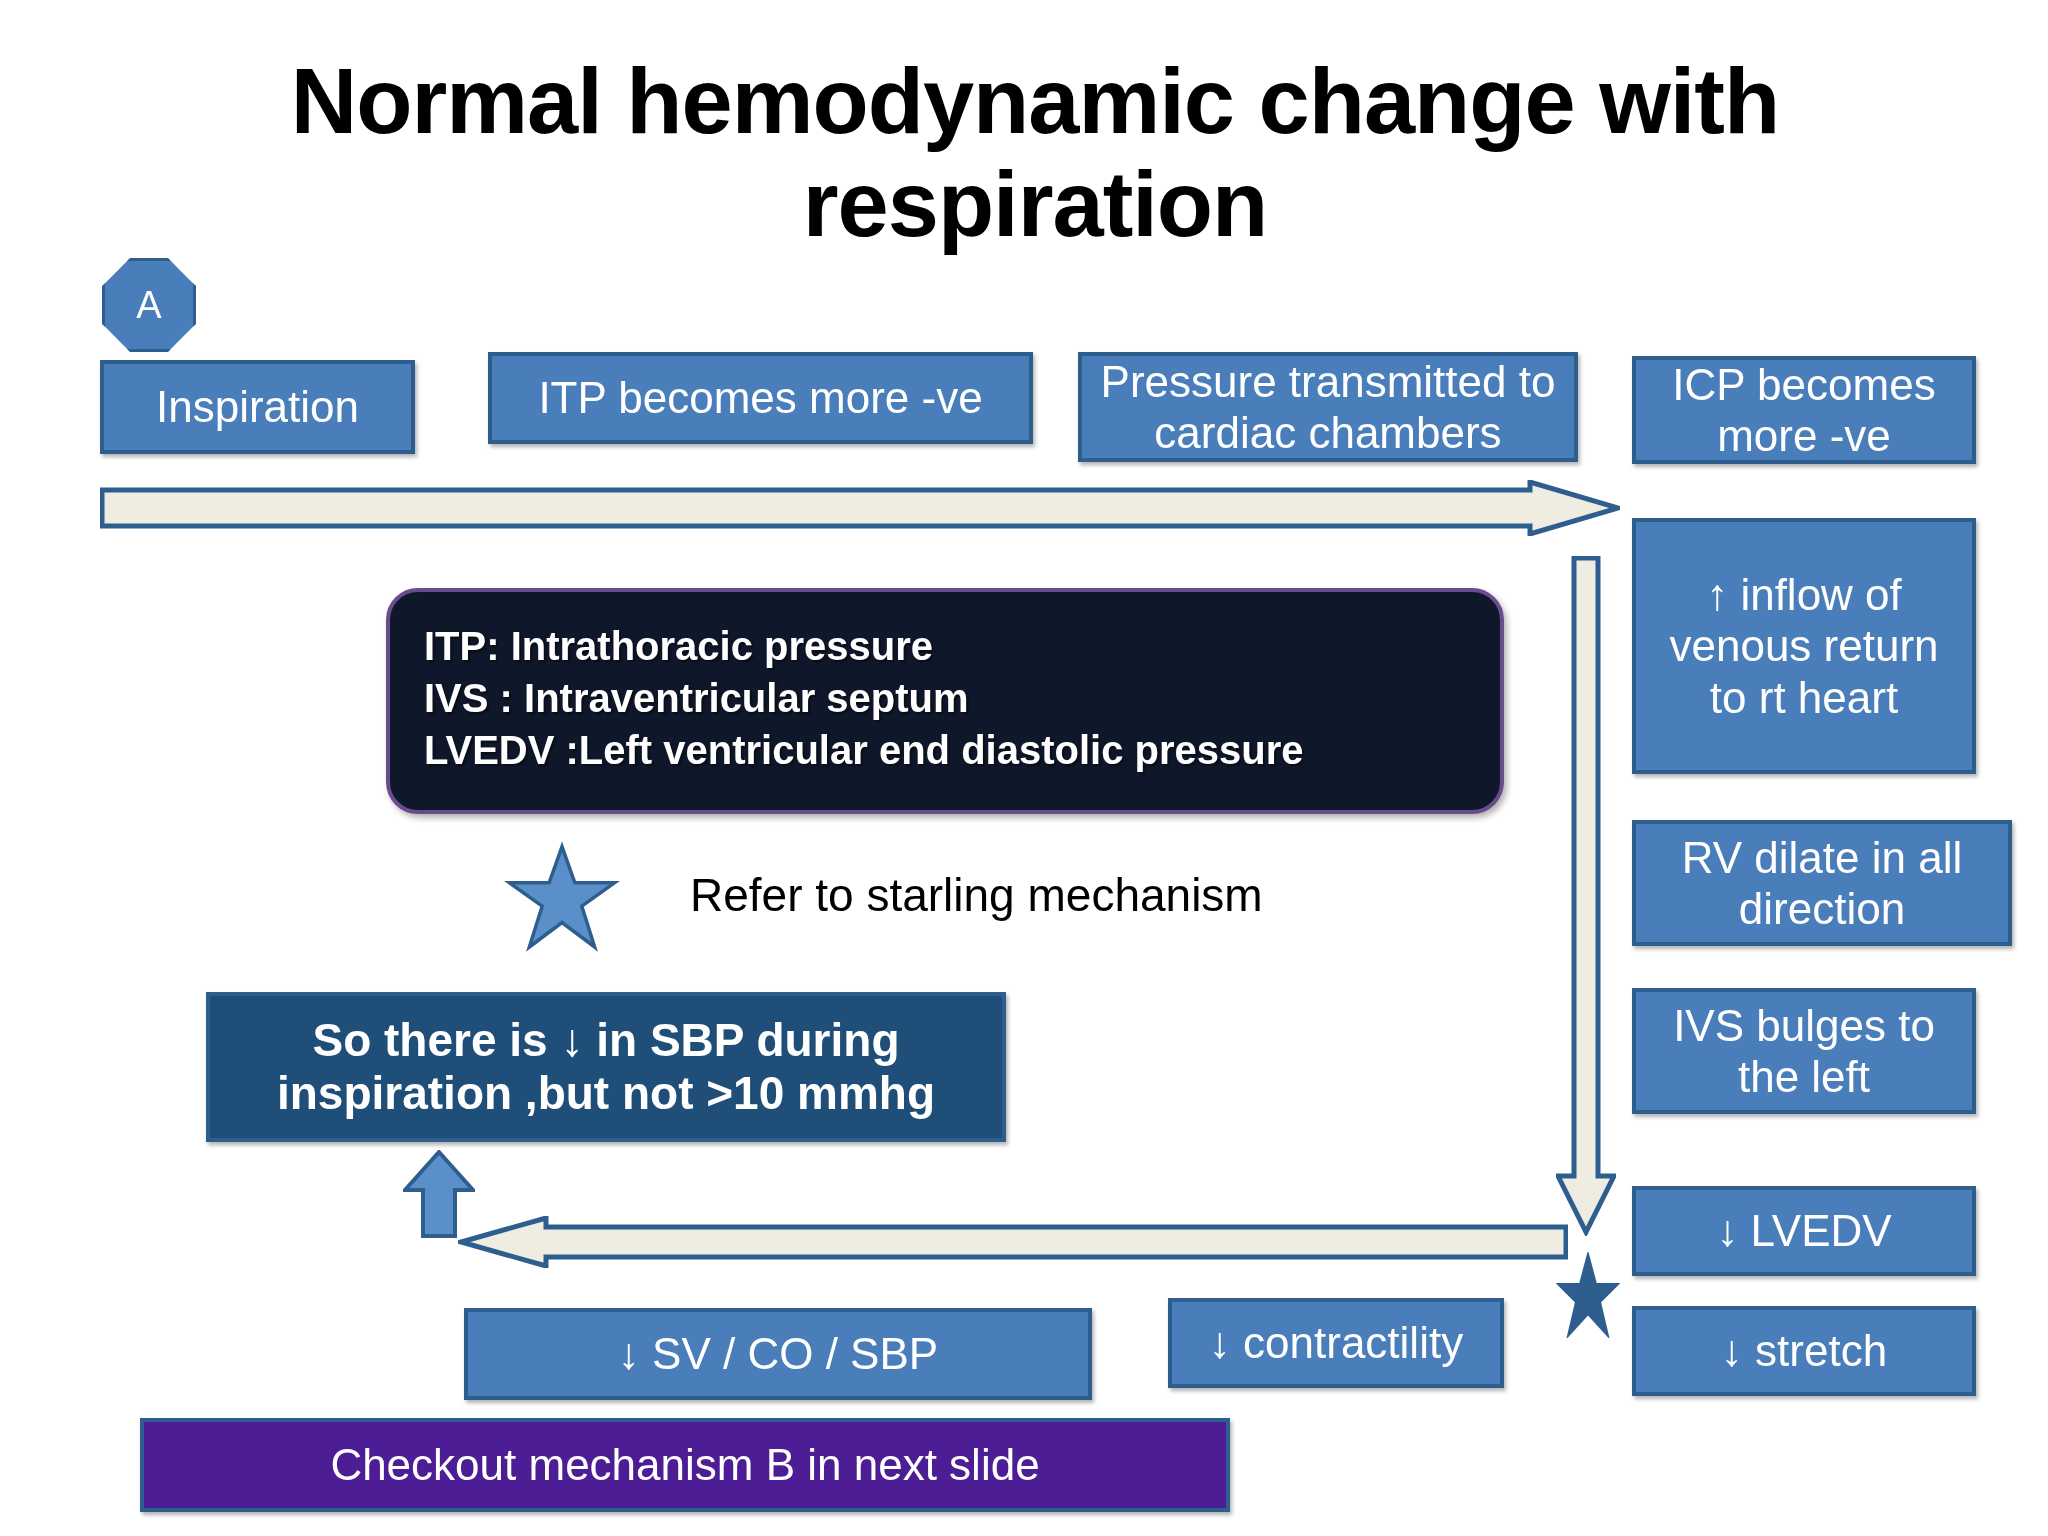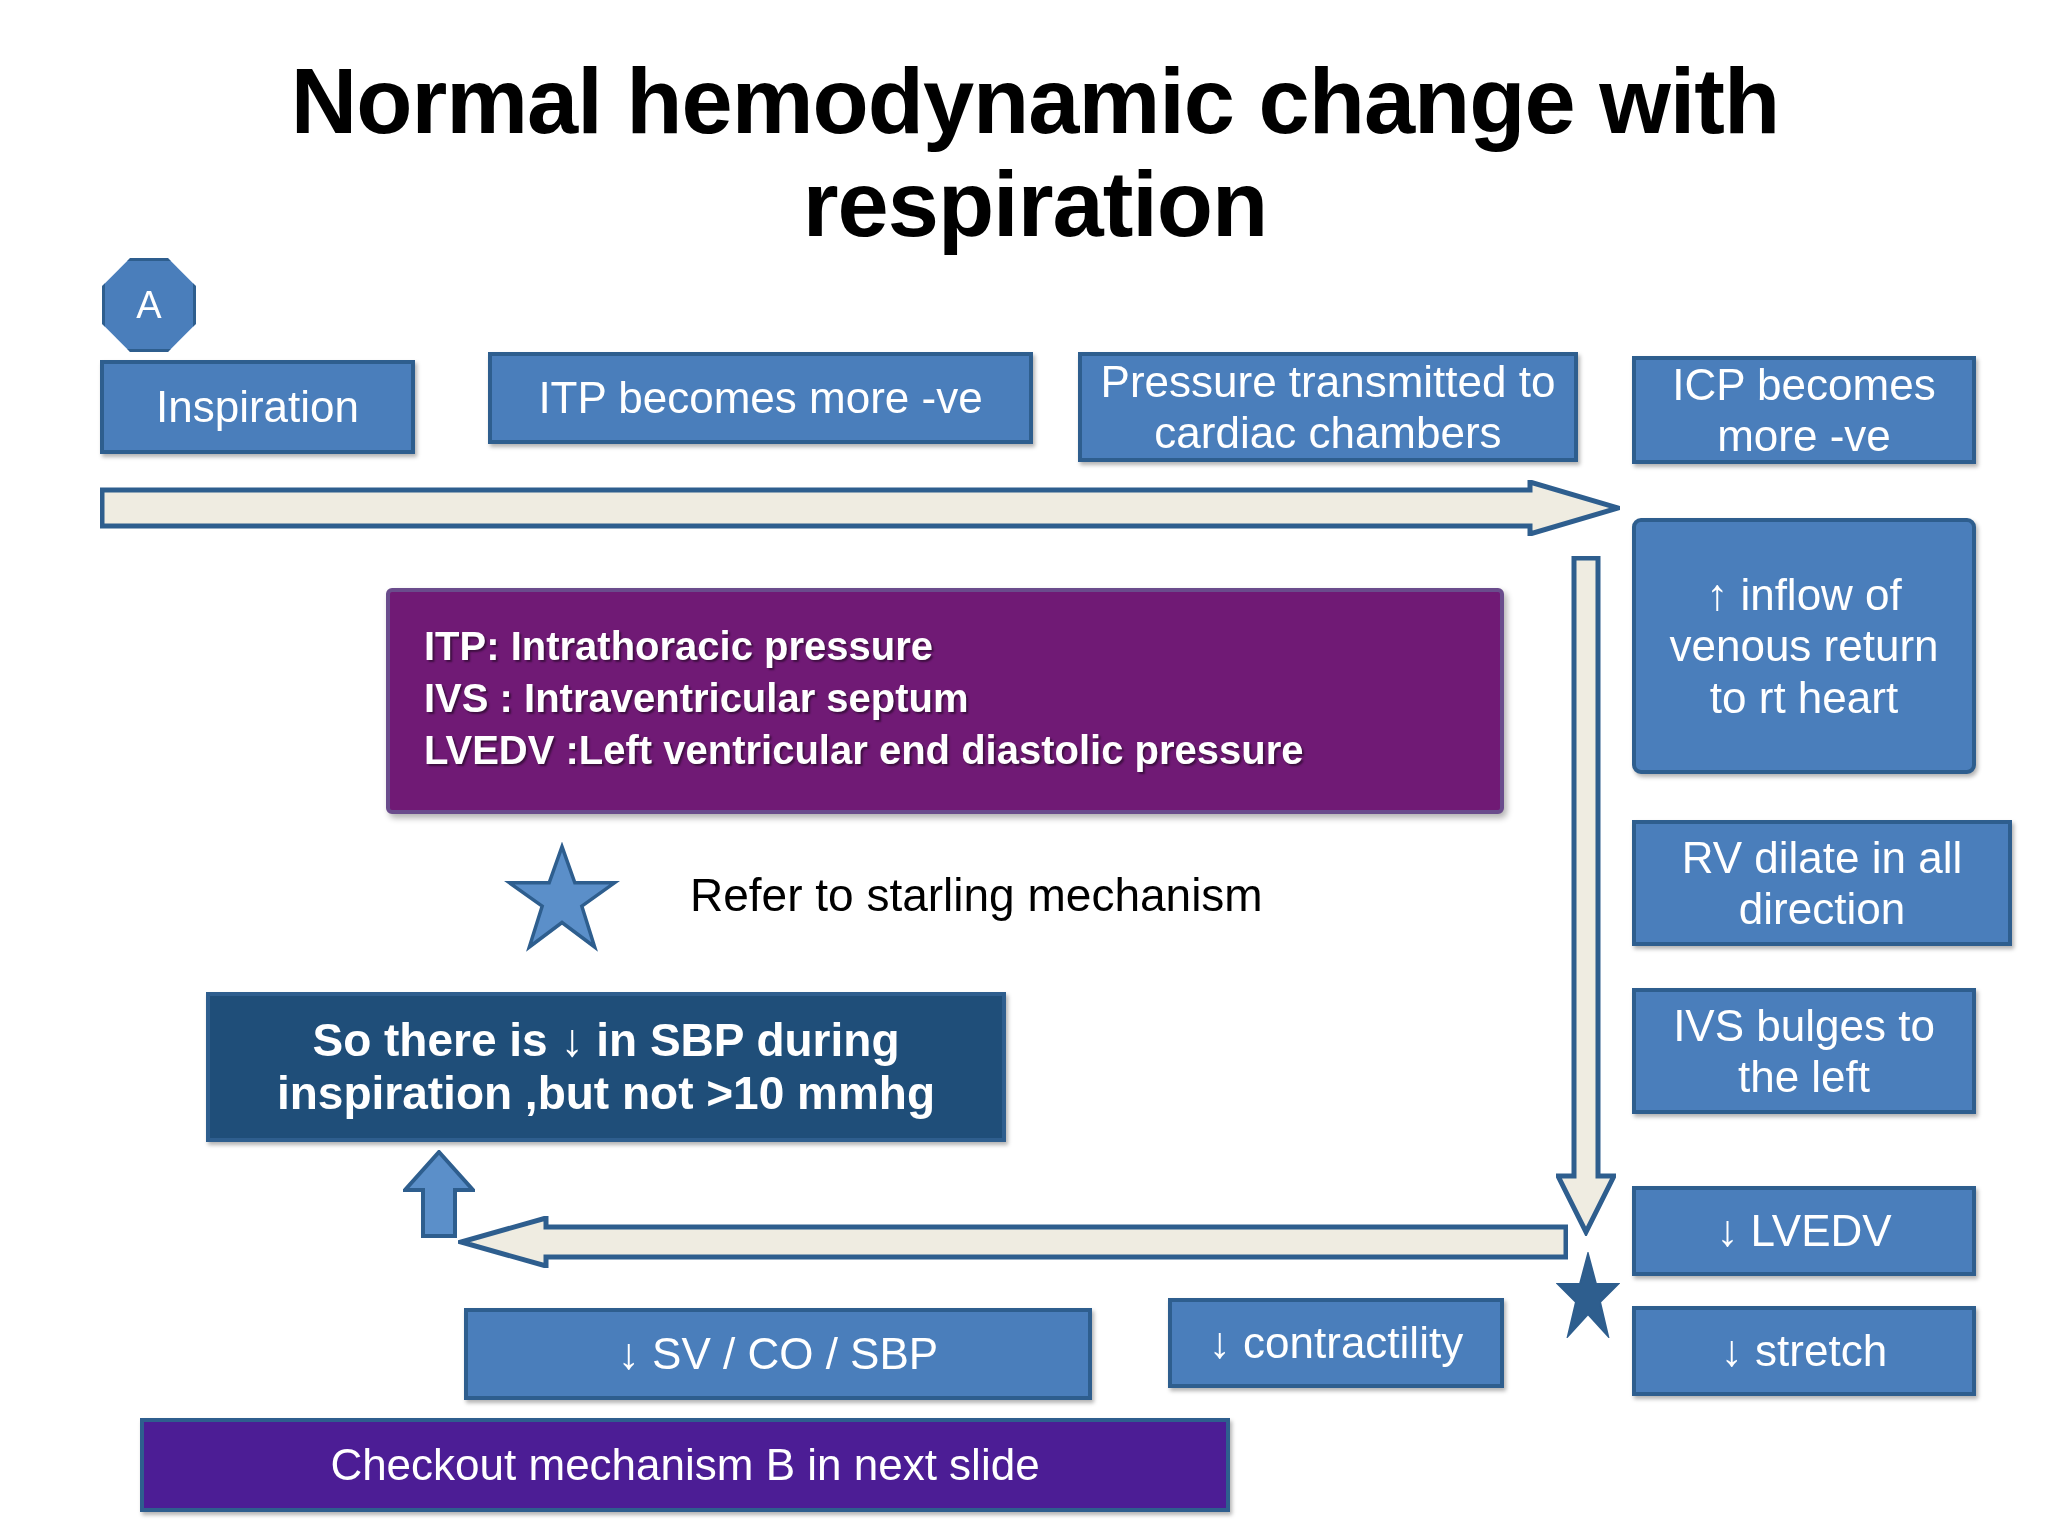--- a/index.html
+++ b/index.html
@@ -32,22 +32,22 @@
     color:#ffffff;display:flex;align-items:center;justify-content:center;
     text-align:center;line-height:1.16;font-size:44px;padding:4px 10px;
     box-shadow:2px 3px 4px rgba(0,0,0,.30);
   }
   .box.navy{background:#1F4E79;border-color:#2E5E8E;}
   .box.teal{background:#4c1d95;border-color:#2E5E8E;text-align:center;}
 
   
   .legend{
     position:absolute;left:386px;top:588px;width:1118px;height:226px;
-    box-sizing:border-box;background:#701a75;border:4px solid #6A4C8C;
-    border-radius:6px;color:#ffffff;
+    box-sizing:border-box;background:#0f172a;border:4px solid #6A4C8C;
+    border-radius:32px;color:#ffffff;
     padding:28px 0 0 34px;font-size:40px;font-weight:bold;line-height:1.30;
     text-shadow:2px 2px 2px rgba(0,0,0,.45);
     box-shadow:3px 4px 6px rgba(0,0,0,.30);
   }
   .legend div{white-space:nowrap;}
 
   
   .arrow-right-big{
     position:absolute;left:100px;top:480px;width:1520px;height:56px;
   }
@@ -98,21 +98,21 @@
     <div>ITP: Intrathoracic pressure</div>
     <div>IVS : Intraventricular septum</div>
     <div>LVEDV :Left ventricular end diastolic pressure</div>
   </div>
 
   <svg class="star-big" viewBox="0 0 100 96">
     <polygon points="50,4 61,35 95,35 67,55 78,90 50,69 22,90 33,55 5,35 39,35" fill="#5B8FC9" stroke="#2E5E8E" stroke-width="3"></polygon>
   </svg>
   <div class="refer-text">Refer to starling mechanism</div>
 
-  <div class="box" style="left:1632px;top:518px;width:344px;height:256px;border-radius:9px;">↑ inflow of venous return to rt heart</div>
+  <div class="box" style="left:1632px;top:518px;width:344px;height:256px;">↑ inflow of venous return to rt heart</div>
 
   <div class="box" style="left:1632px;top:820px;width:380px;height:126px;">RV dilate in all direction</div>
 
   <div class="box" style="left:1632px;top:988px;width:344px;height:126px;">IVS bulges to the left</div>
 
   <div class="box" style="left:1632px;top:1186px;width:344px;height:90px;">↓ LVEDV</div>
 
   <div class="box" style="left:1632px;top:1306px;width:344px;height:90px;">↓ stretch</div>
 
   <svg class="arrow-down-long" viewBox="0 0 60 680" preserveAspectRatio="none">

